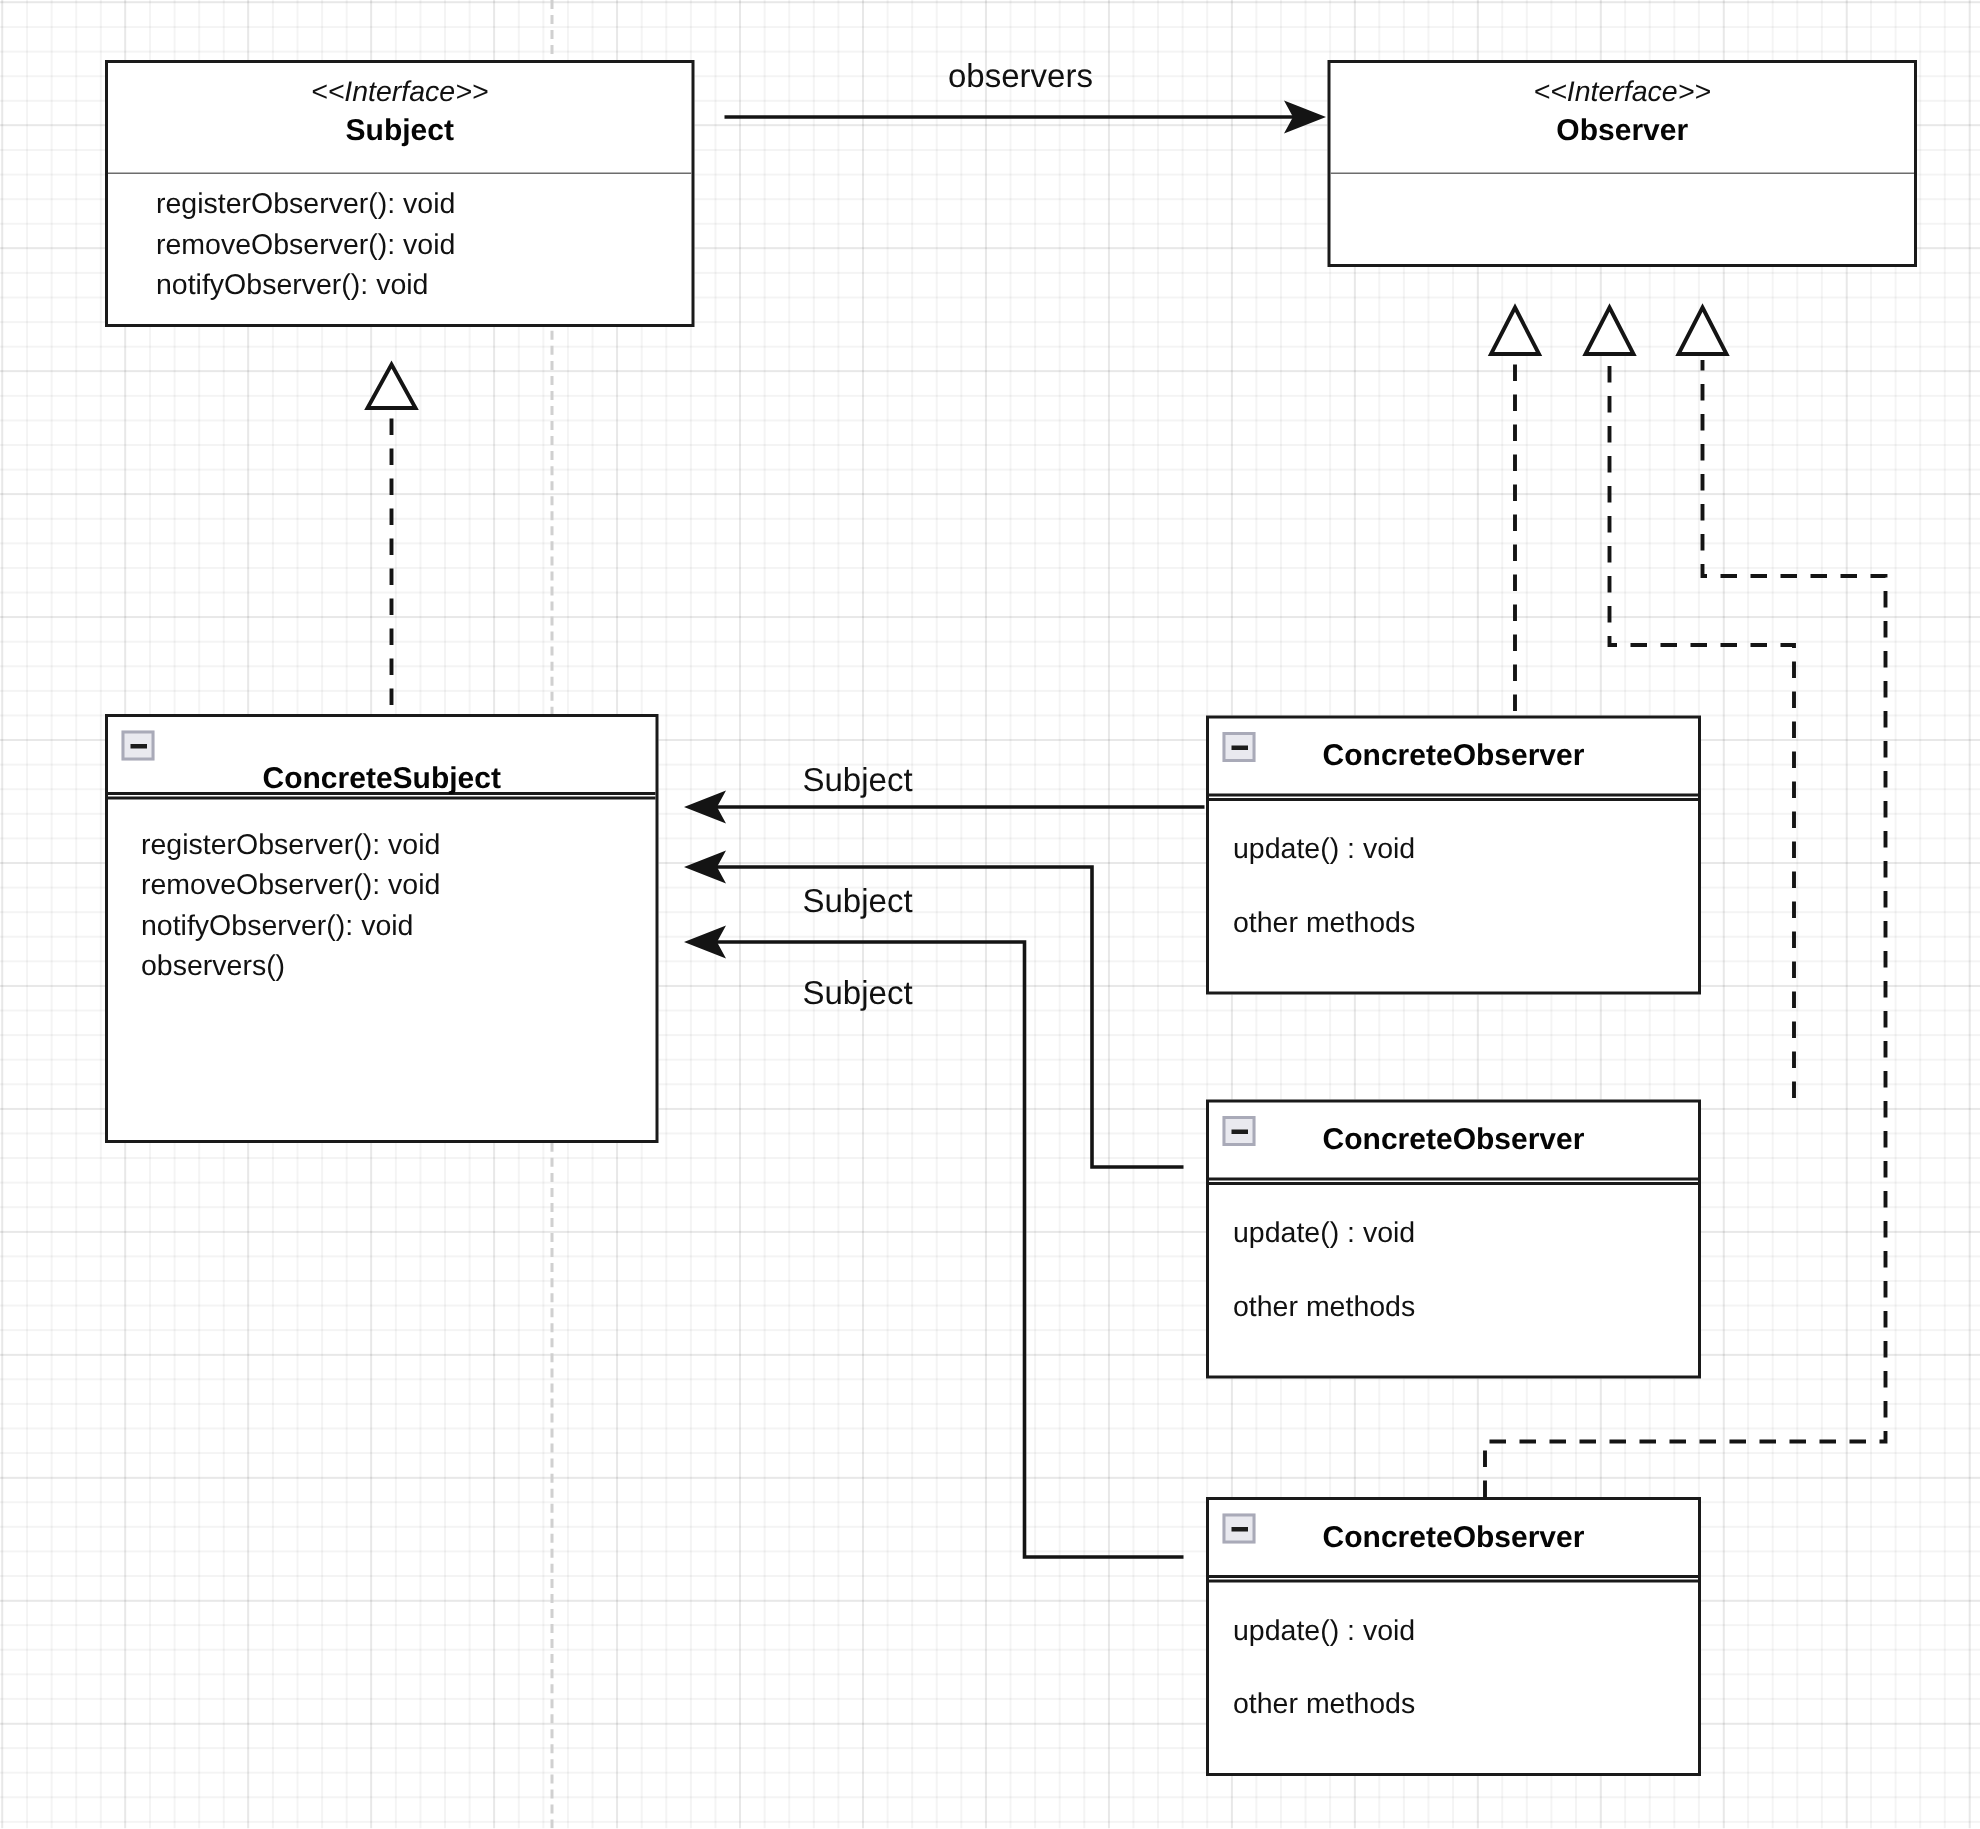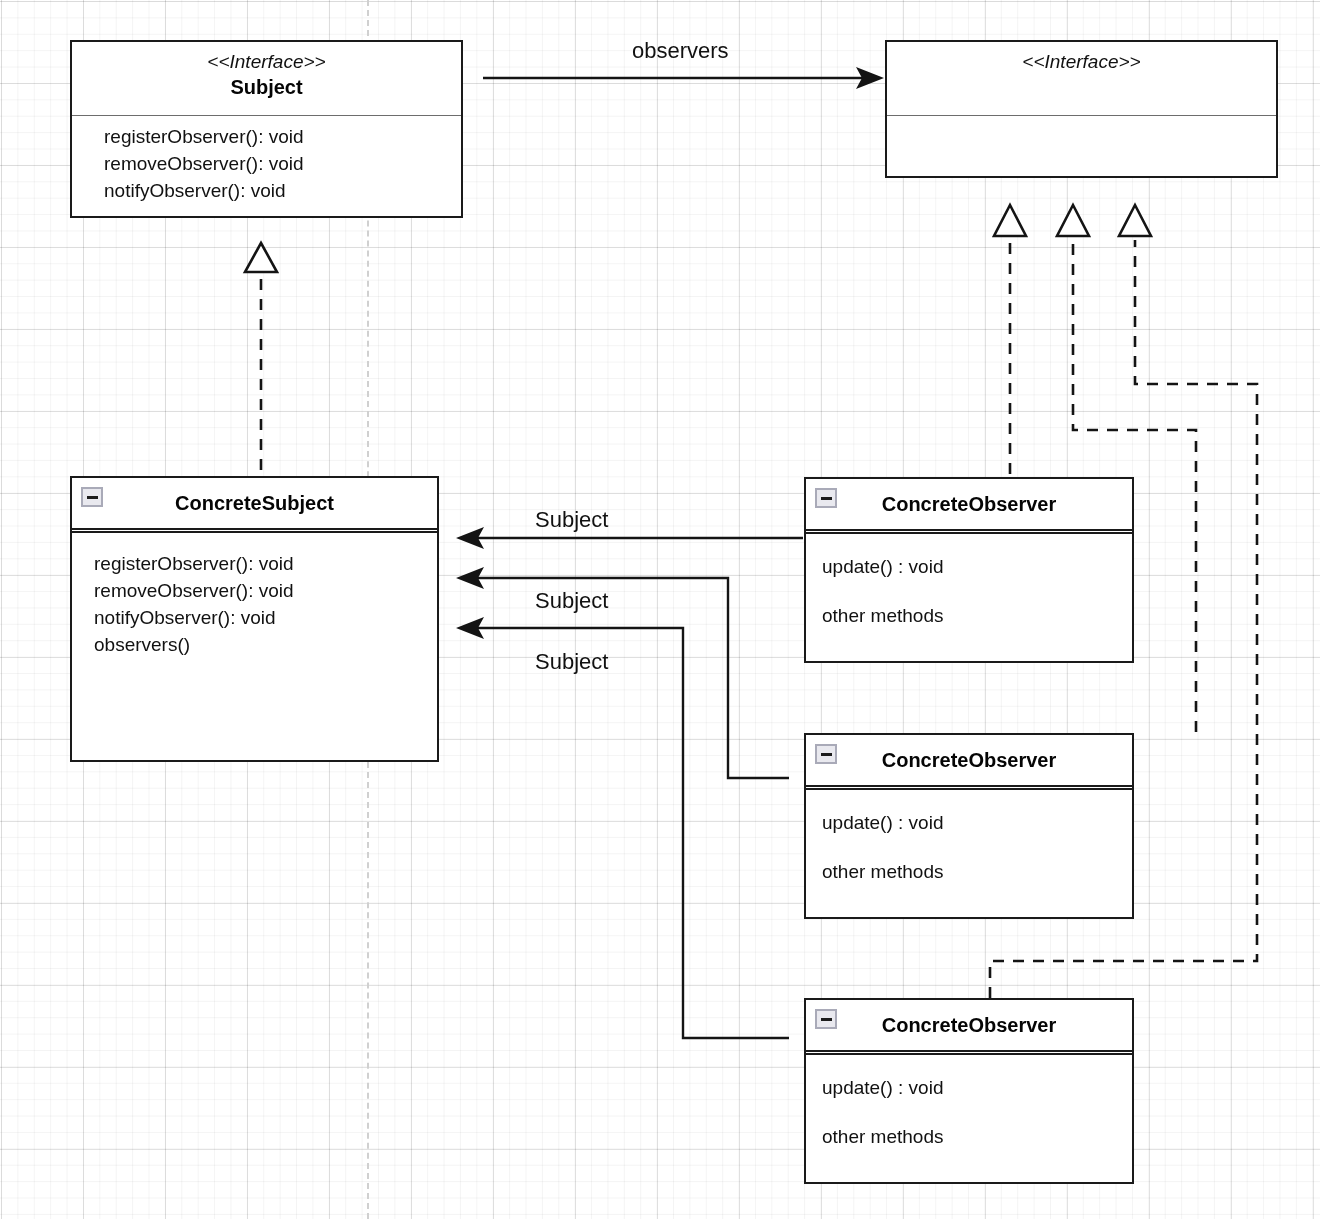--- a/index.html
+++ b/index.html
@@ -217,26 +217,27 @@
     <div class="uml-body">
       <div class="member">registerObserver(): void</div>
       <div class="member">removeObserver(): void</div>
       <div class="member">notifyObserver(): void</div>
     </div>
   </div>
 
   <div class="uml-box" style="left:885px; top:40px; width:393px; height:138px;">
     <div class="uml-header" style="height:73px;">
       <span class="stereotype">&lt;&lt;Interface&gt;&gt;</span>
+      <span class="cname">Observer</span>
     </div>
     <div class="divider-thin"></div>
   </div>
 
   <div class="uml-box" style="left:70px; top:476px; width:369px; height:286px;">
-    <div class="uml-header" style="height:50px; padding-top:12px;">
+    <div class="uml-header" style="height:50px; padding-top:28px;">
       <span class="collapse-icon">
           <i></i>
         </span>
       <span class="cname">ConcreteSubject</span>
     </div>
     <div class="divider-double"></div>
     <div class="uml-body" style="padding-top:18px; padding-left:22px;">
       <div class="member">registerObserver(): void</div>
       <div class="member">removeObserver(): void</div>
       <div class="member">notifyObserver(): void</div>

